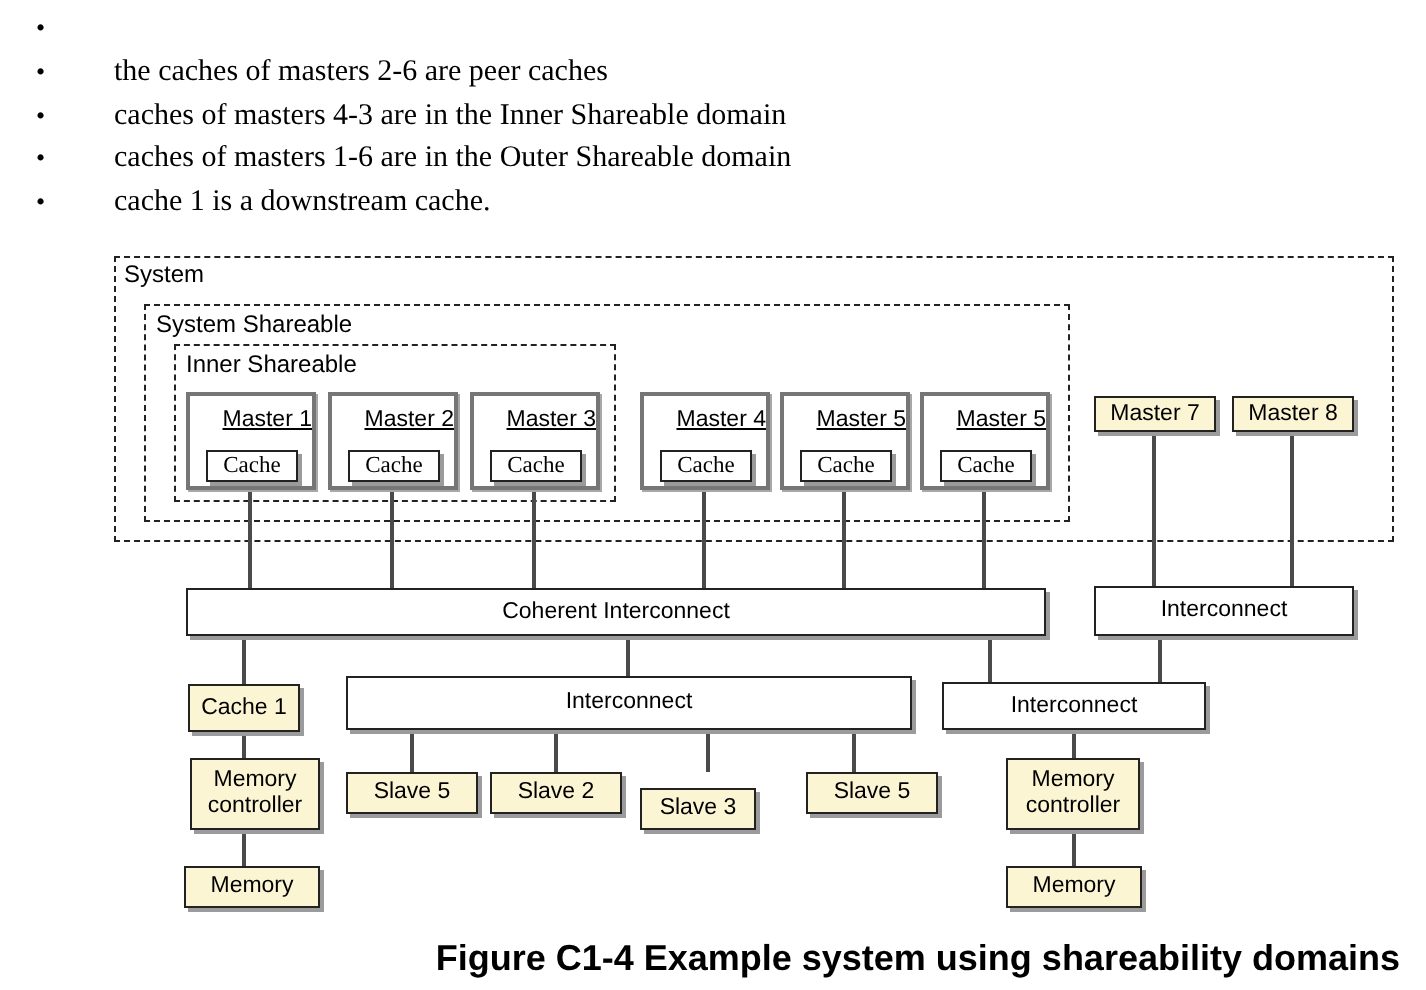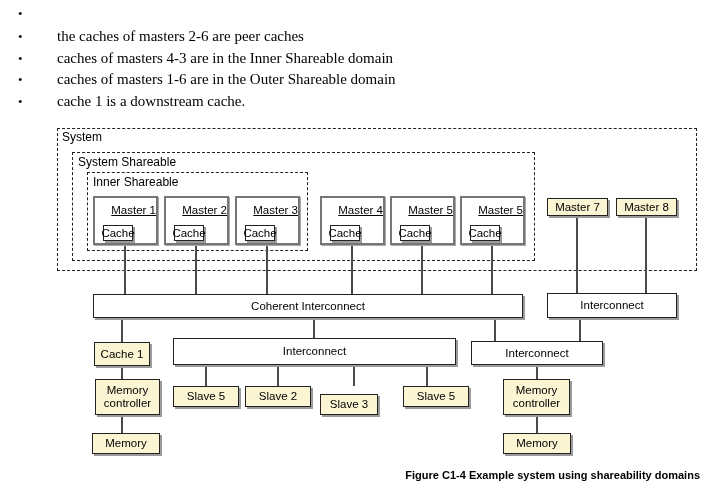--- a/index.html
+++ b/index.html
@@ -20,24 +20,24 @@
 
   
   .box{position:absolute;box-sizing:border-box;display:flex;align-items:center;
        justify-content:center;font-size:11.5px;line-height:13px;text-align:center;
        z-index:3;color:#000;}
   .master{background:#fff;border:2px solid #767676;box-shadow:1px 1px 0 #a8a8a8;}
   .shadow{border:1.5px solid #222;box-shadow:2px 2px 0 #9b9b9b;}
   .white{background:#fff;}
   .cream{background:#fcf5d3;}
   .master-label{position:absolute;top:6px;left:0;right:0;text-align:right;text-decoration:underline;}
-  .cachebox{position:absolute;left:8px;top:27px;width:30px;height:16px;}
+  .cachebox{position:absolute;left:8px;top:27px;width:46px;height:16px;font-family:Liberation Serif, serif;}
 
   
-  #caption{position:absolute;top:469px;right:13px;font-size:11px;font-weight:bold;color:#000;}
+  #caption{position:absolute;top:469px;right:13px;font-size:18px;font-weight:bold;color:#000;}
 </style>
 </head>
 <body>
 
 <div id="page">
 
   <div class="bullet-row" style="top:6px">
       <span class="bullet-glyph">•</span>
     </div>
   <div class="bullet-row" style="top:28px">

